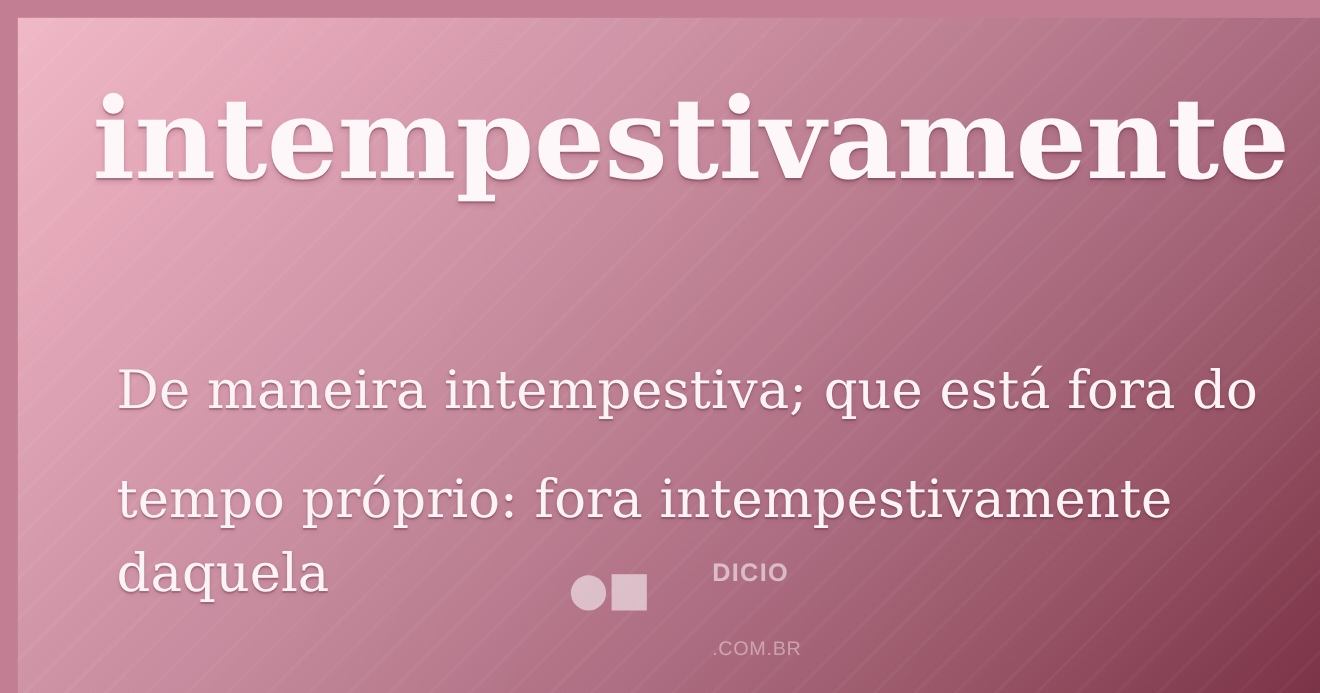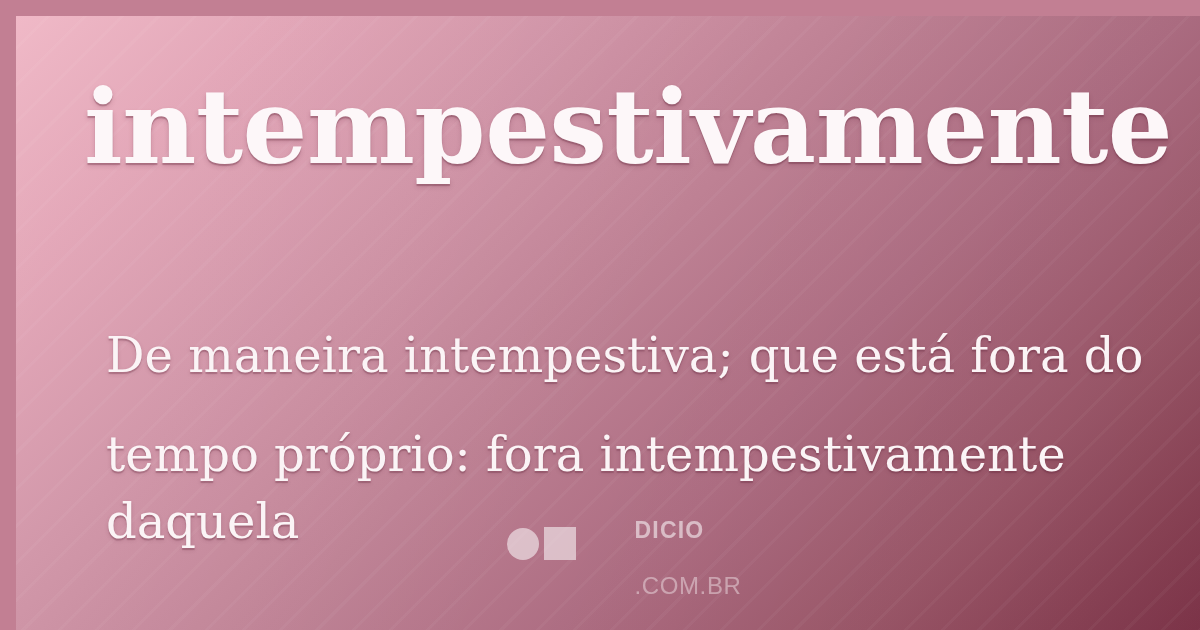--- a/index.html
+++ b/index.html
@@ -139,24 +139,24 @@
     font-family: "Liberation Sans", sans-serif;
     font-weight: 700;
     font-size: 23px;
     letter-spacing: 1.2px;
     color: #f6eef1;
   }
 
   .logo-tld {
     font-family: "Liberation Sans", sans-serif;
     font-weight: 400;
-    font-size: 24px;
+    font-size: 18px;
     letter-spacing: 0.6px;
     color: rgba(246, 238, 241, 0.72);
-    margin-top: 0;
+    margin-top: 16px;
   }
 </style>
 </head>
 <body>
 
 <div class="card">
 
   <div class="stripes"></div>
   <div class="sheen"></div>
 

